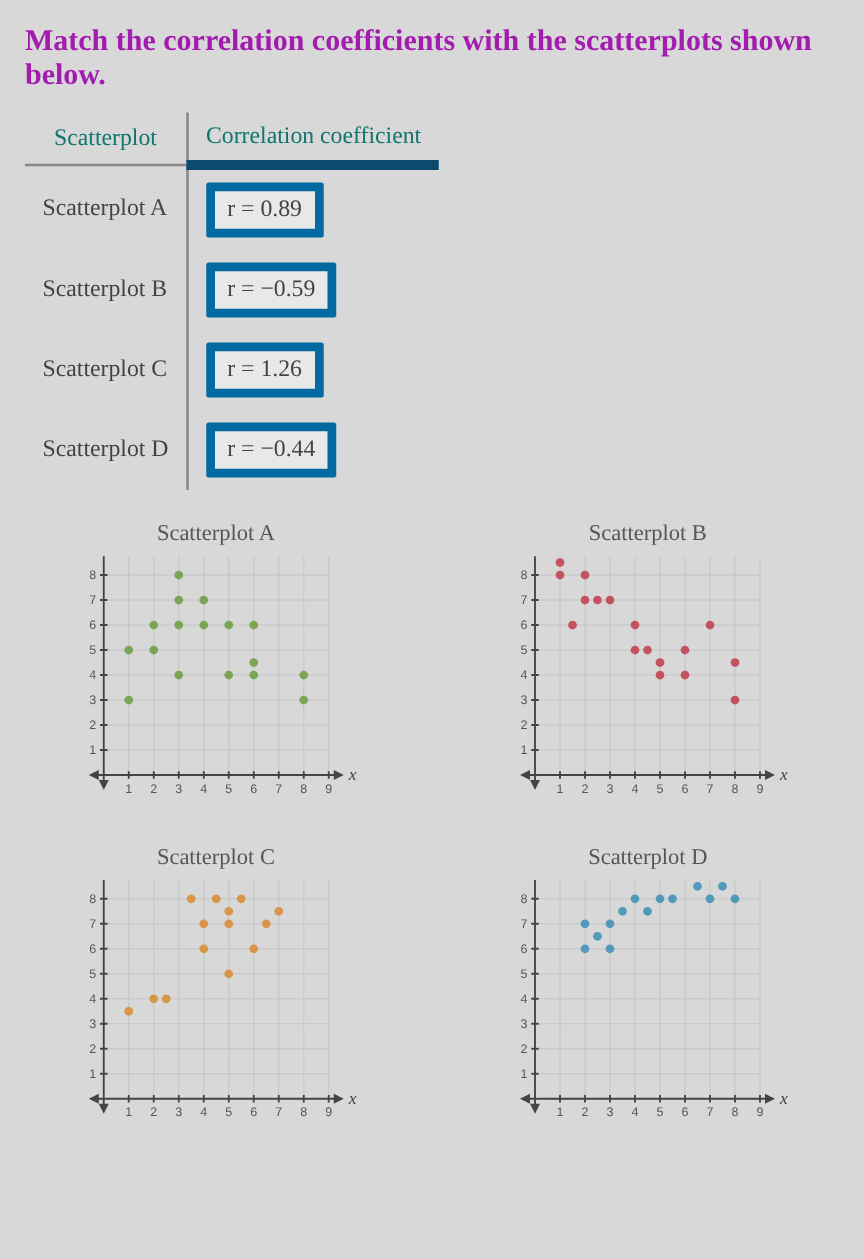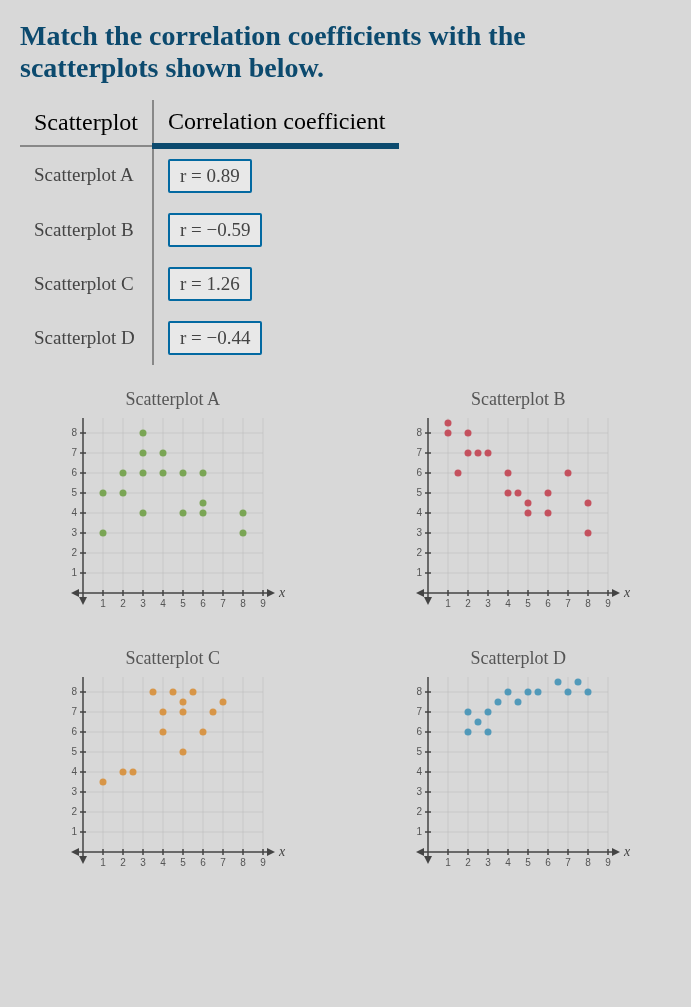--- a/index.html
+++ b/index.html
@@ -5,54 +5,54 @@
   body {
     margin: 0;
     padding: 20px;
     font-family: Georgia, serif;
     background: #d8d8d8;
     color: #333;
     width: 691px;
     box-sizing: border-box;
   }
   .instruction {
-    font-size: 28px;
-    color: #0c4a6e;
+    font-size: 24px;
+    color: #a21caf;
     margin-bottom: 16px;
     font-weight: bold;
   }
   .match-table {
     border-collapse: collapse;
     margin-bottom: 24px;
   }
   .match-table th {
     font-weight: normal;
-    font-size: 24px;
+    font-size: 19px;
     padding: 8px 14px;
     text-align: center;
-    color: #000000;
+    color: #0f766e;
   }
   .match-table th:first-child {
     border-bottom: 2px solid #888;
     border-right: 2px solid #888;
   }
   .match-table th:last-child {
-    border-bottom: 6px solid #0c4a6e;
+    border-bottom: 8px solid #0c4a6e;
   }
   .match-table td {
     padding: 10px 14px;
     font-size: 19px;
     color: #444;
   }
   .match-table td:first-child {
     border-right: 2px solid #888;
   }
   .coeff-box {
     display: inline-block;
-    border: 2px solid #0369a1;
+    border: 7px solid #0369a1;
     background: #e8e8e8;
     padding: 4px 10px;
     border-radius: 2px;
     font-family: 'Times New Roman', serif;
   }
   .charts {
     display: grid;
     grid-template-columns: 1fr 1fr;
     gap: 30px 40px;
     margin-top: 10px;

